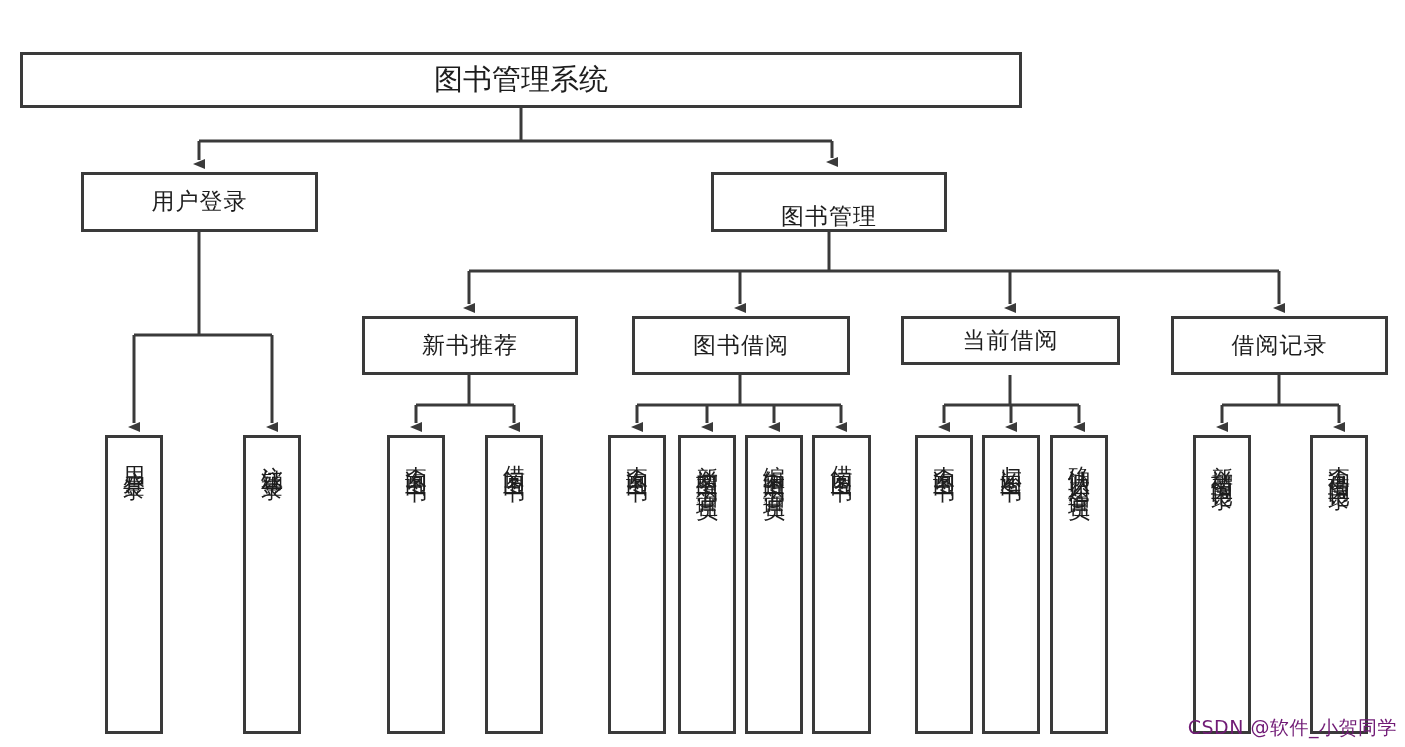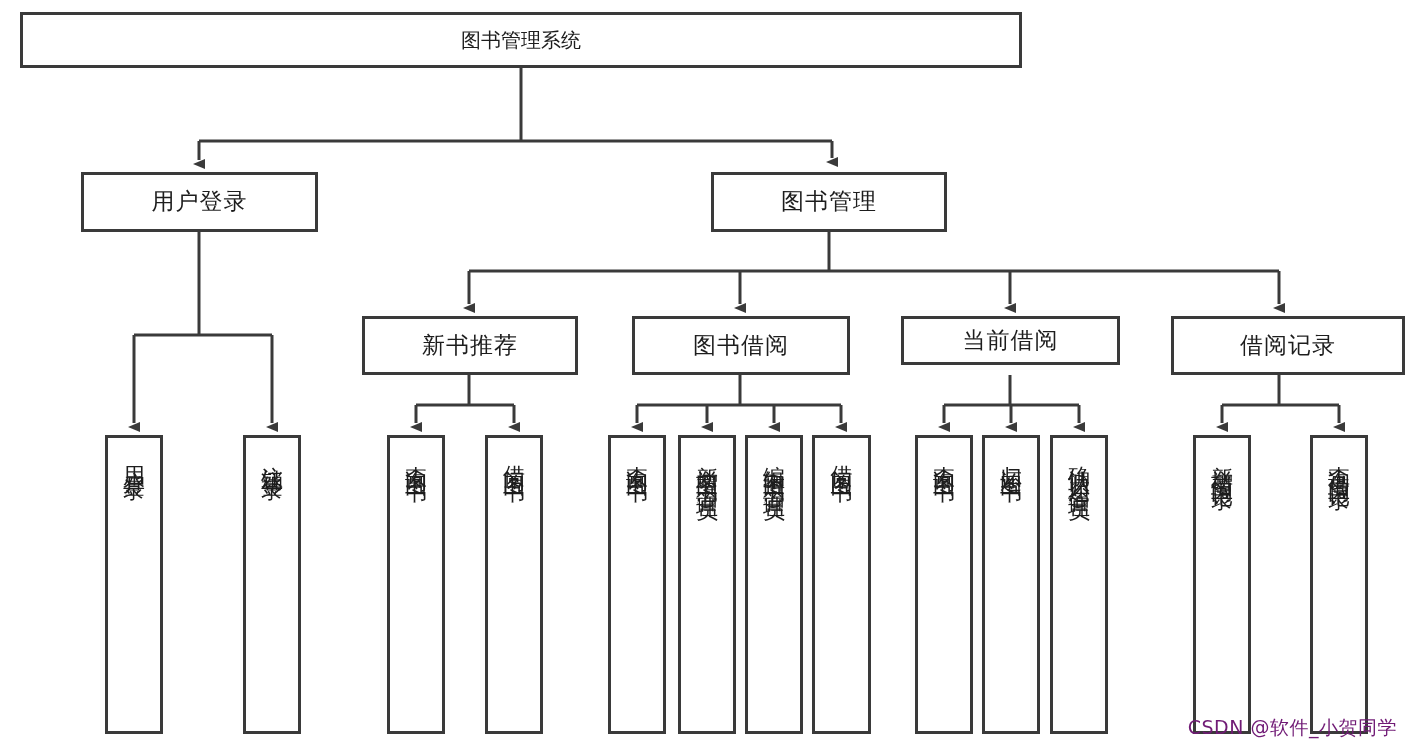--- a/index.html
+++ b/index.html
@@ -34,21 +34,22 @@
     align-items: center;
     justify-content: center;
     color: #1d1d1d;
   }
   .node.h {
     font-size: 23px;
     letter-spacing: 1px;
     line-height: 1.1;
   }
   .node.root {
-    font-size: 20px;
+    font-size: 29px;
+    margin-top: 40px;
   }
   .node.leaf {
     font-size: 22px;
     align-items: flex-start;
     justify-content: center;
     padding-top: 10px;
   }
   .vtext {
     writing-mode: vertical-rl;
     text-orientation: upright;
@@ -122,34 +123,34 @@
     </g>
   </svg>
 
   <div class="node root" style="left:20px; top:12px; width:1002px; height:56px;">
     <span>图书管理系统</span>
   </div>
 
   <div class="node h" style="left:81px; top:172px; width:237px; height:60px;">
     <span>用户登录</span>
   </div>
-  <div class="node h" style="left:711px; top:172px; width:236px; height:60px;">
+  <div class="node h" style="left:711px; top:172px; width:236px; height:60px;align-items:flex-end;">
     <span>图书管理</span>
   </div>
 
   <div class="node h" style="left:362px; top:316px; width:216px; height:59px;">
     <span>新书推荐</span>
   </div>
   <div class="node h" style="left:632px; top:316px; width:218px; height:59px;">
     <span>图书借阅</span>
   </div>
   <div class="node h" style="left:901px; top:316px; width:219px; height:49px;">
     <span>当前借阅</span>
   </div>
-  <div class="node h" style="left:1171px; top:316px; width:234px; height:59px;">
+  <div class="node h" style="left:1171px; top:316px; width:217px; height:59px;">
     <span>借阅记录</span>
   </div>
 
   <div class="node leaf" style="left:105px; top:435px; width:58px; height:299px;">
     <span class="vtext">用户登录</span>
   </div>
   <div class="node leaf" style="left:243px; top:435px; width:58px; height:299px;">
     <span class="vtext">注销登录</span>
   </div>
 

